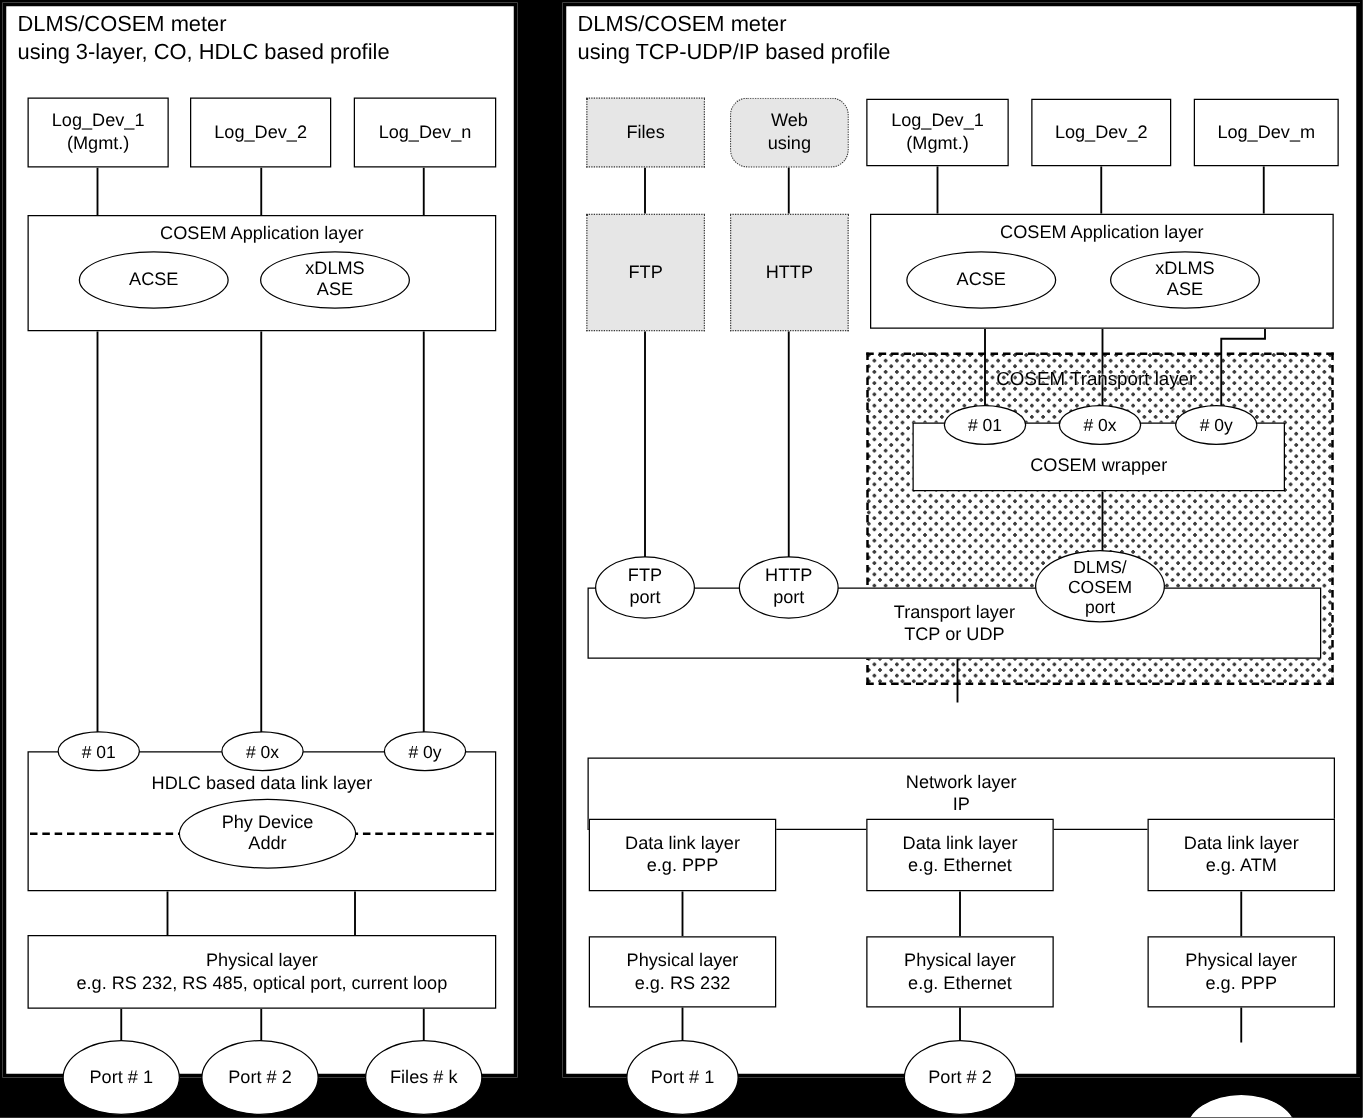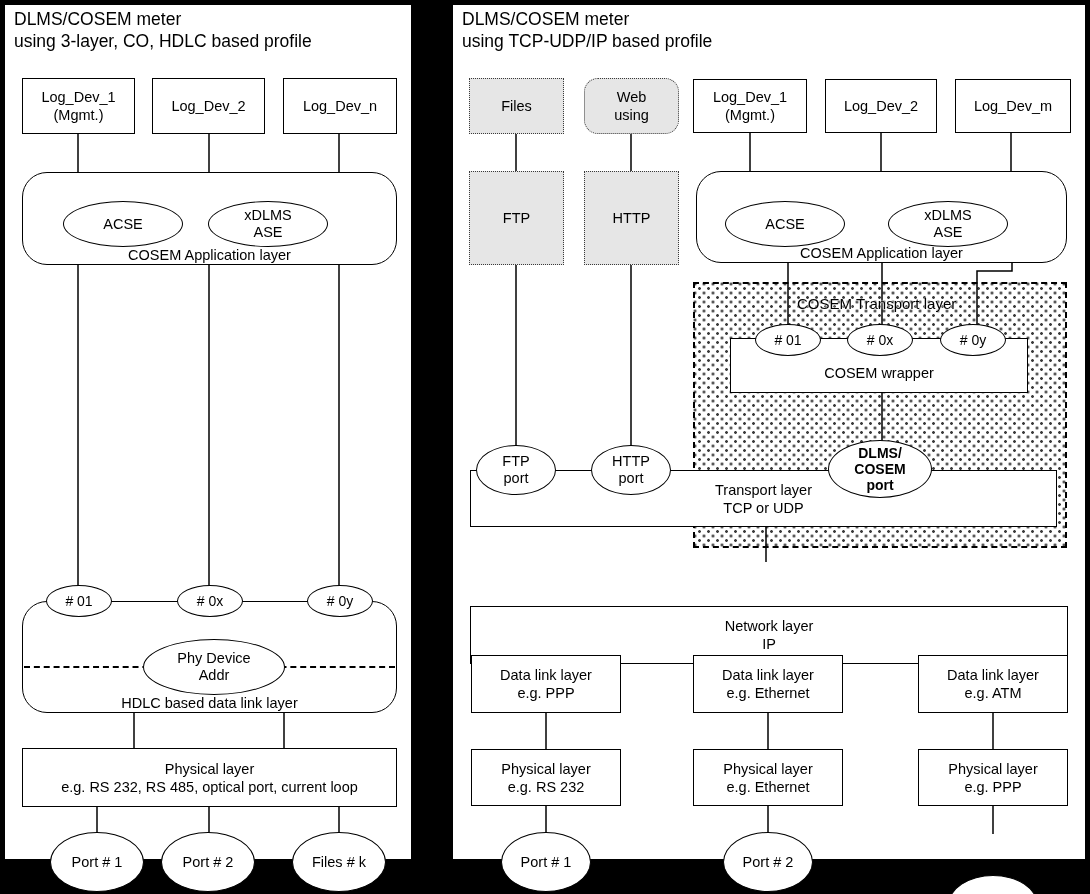--- a/index.html
+++ b/index.html
@@ -3,21 +3,21 @@
 <meta charset="utf-8">
 <style>
   html,body{margin:0;padding:0;background:#000;}
   #stage{position:relative;width:1090px;height:894px;background:#000;overflow:hidden;
          font-family:"Liberation Sans","DejaVu Sans",sans-serif;color:#000;}
   .panel{position:absolute;background:#fff;border:3px solid #000;box-sizing:border-box;z-index:1;}
   .title{position:absolute;z-index:5;font-size:17.5px;line-height:22px;white-space:nowrap;}
   .box{position:absolute;background:#fff;border:1.5px solid #000;box-sizing:border-box;
        display:flex;flex-direction:column;align-items:center;justify-content:center;
        text-align:center;font-size:14.5px;line-height:18px;z-index:3;}
-  .box.toplabel{justify-content:flex-end;padding-top:5px;border-radius:25px;}
+  .box.toplabel{justify-content:flex-start;padding-top:5px;}
   .gray{background:#e6e6e6;border:1.5px dotted #3a3a3a;}
   .ellipse{position:absolute;background:#fff;border:1.5px solid #000;border-radius:50%;
        box-sizing:border-box;display:flex;flex-direction:column;align-items:center;justify-content:center;
        text-align:center;font-size:14.5px;line-height:17px;z-index:4;}
   .dotregion{position:absolute;border:2px dashed #000;box-sizing:border-box;z-index:1;
        background-image:radial-gradient(#3c3c3c 1.3px,transparent 1.5px),
                         radial-gradient(#3c3c3c 1.3px,transparent 1.5px);
        background-size:9px 9px;background-position:0 0,4.5px 4.5px;}
   .floatlabel{position:absolute;z-index:5;font-size:15px;white-space:nowrap;
        text-shadow:0 0 2px #fff,0 0 2px #fff;}
@@ -197,21 +197,21 @@
     <div>TCP or UDP</div>
   </div>
   <div class="ellipse" style="left:476px;top:445px;width:80px;height:50px;">
     <div>FTP</div>
     <div>port</div>
   </div>
   <div class="ellipse" style="left:591px;top:445px;width:80px;height:50px;">
     <div>HTTP</div>
     <div>port</div>
   </div>
-  <div class="ellipse" style="left:828px;top:440px;width:104px;height:58px;font-size:14px;line-height:16px;font-weight:bold;">
+  <div class="ellipse" style="left:828px;top:440px;width:104px;height:58px;font-size:14px;line-height:16px;">
     <div>DLMS/</div>
     <div>COSEM</div>
     <div>port</div>
   </div>
 
   <div class="box" style="left:470px;top:562px;width:598px;height:58px;margin-top:44px;">
     <div>Network layer</div>
     <div>IP</div>
   </div>
 

